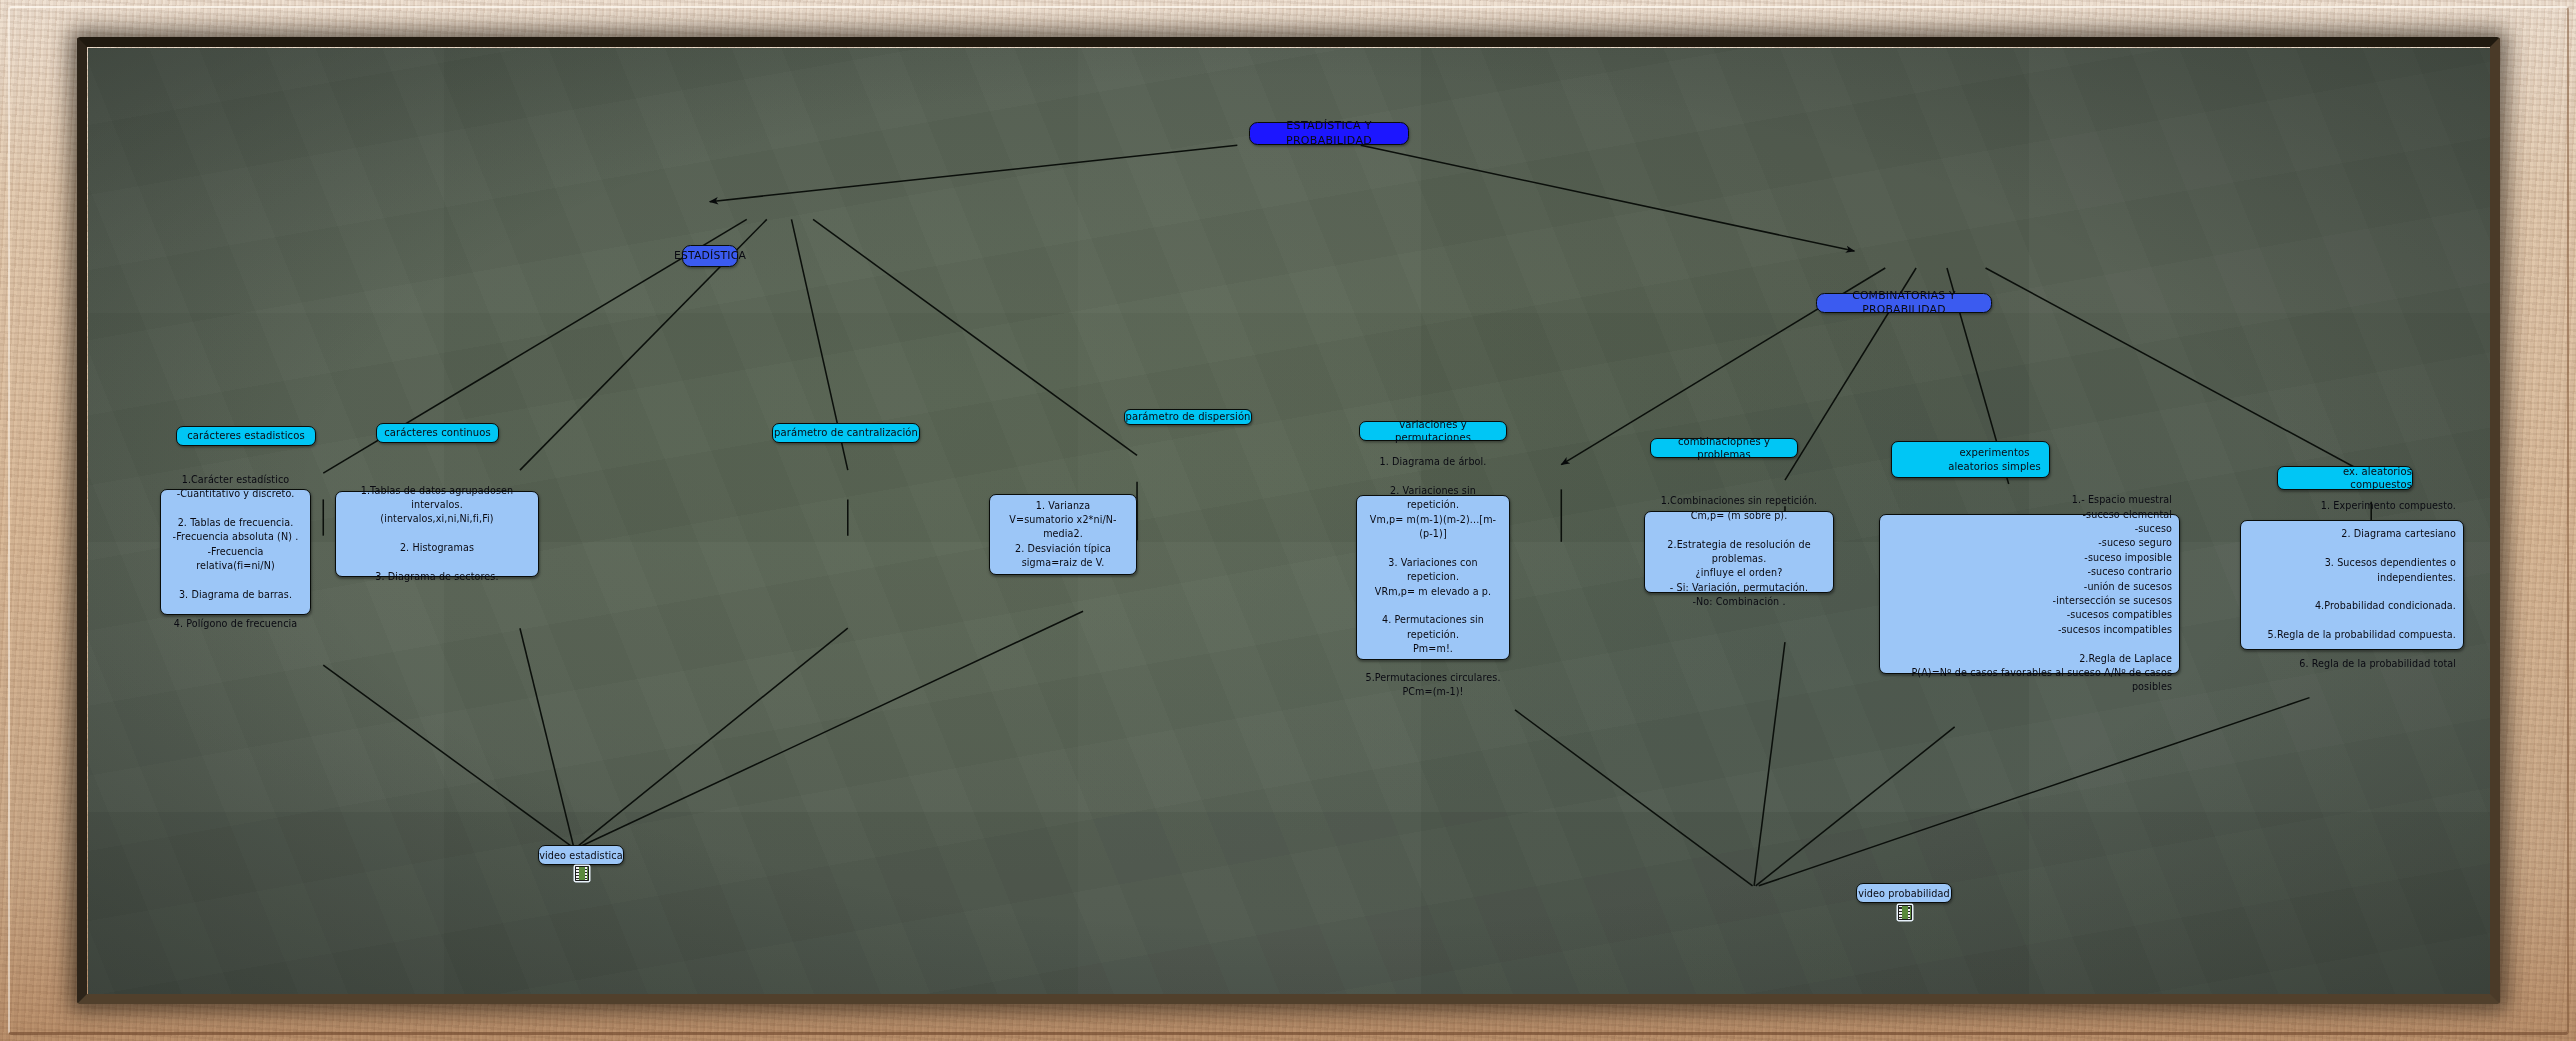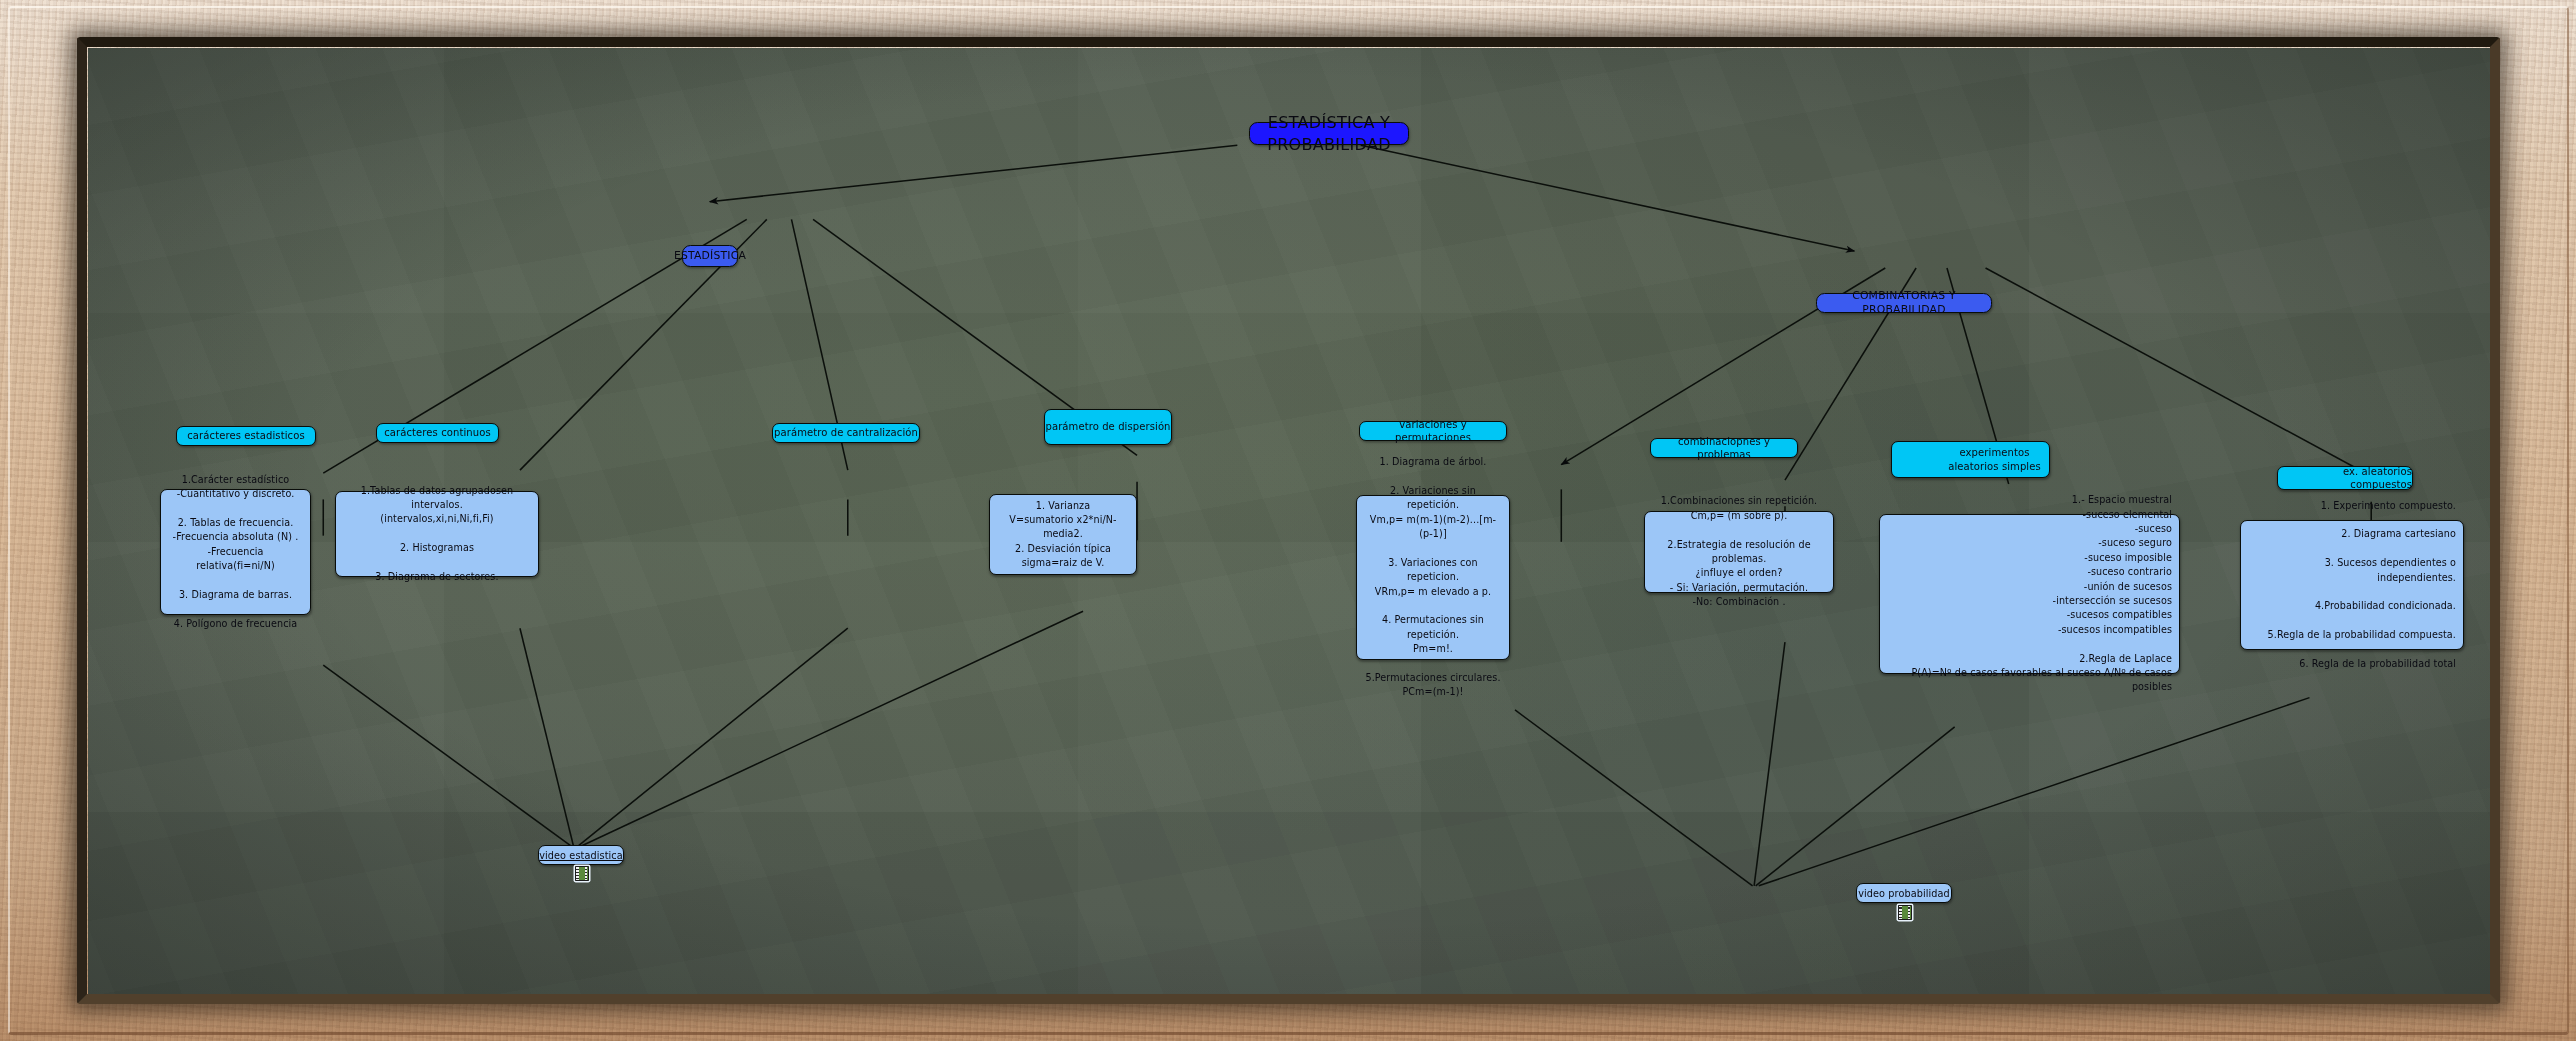--- a/index.html
+++ b/index.html
@@ -121,21 +121,21 @@
     align-items: center;
     justify-content: center;
     white-space: pre-line;
     line-height: 1.34;
     letter-spacing: 0.1px;
     box-shadow: 0.8px 1.5px 2.3px rgba(0,0,0,0.35);
   }
   .n-root {
     background: #1c16ff;
     border-radius: 8.5px;
-    font-size: 16px;
+    font-size: 11px;
     letter-spacing: 0.3px;
   }
   .n-main {
     background: #3b5bf0;
     border-radius: 8.5px;
     font-size: 10.8px;
     letter-spacing: 0.2px;
   }
   .n-cat {
     background: #00c6f5;
@@ -233,21 +233,21 @@
 
   <div class="node n-root" style="left:1249px; top:122px; width:160px; height:23px;">ESTADÍSTICA Y PROBABILIDAD</div>
 
   <div class="node n-main" style="left:682px; top:245px; width:56px; height:22.4px;">ESTADÍSTICA</div>
 
   <div class="node n-main" style="left:1816px; top:293px; width:176px; height:20px;">COMBINATORIAS Y PROBABILIDAD</div>
 
   <div class="node n-cat" style="left:176px; top:426px; width:140px; height:20px;">carácteres estadisticos</div>
   <div class="node n-cat" style="left:376px; top:423px; width:123px; height:20px;">carácteres continuos</div>
   <div class="node n-cat" style="left:772px; top:423px; width:148px; height:20px;">parámetro de cantralización</div>
-  <div class="node n-cat" style="left:1044px; top:409px; width:128px; height:36px;">parámetro de dispersión</div>
+  <div class="node n-cat" style="left:1124px; top:409px; width:128px; height:16px;border-radius:6px;">parámetro de dispersión</div>
   <div class="node n-cat" style="left:1359px; top:421px; width:148px; height:20px;">variaciones y permutaciones</div>
   <div class="node n-cat" style="left:1650px; top:438px; width:148px; height:20px;">combinaciopnes y problemas</div>
   <div class="node n-cat" style="left:1891px; top:441px; width:159px; height:37px;padding-left:48px;">experimentos aleatorios simples</div>
   <div class="node n-cat" style="left:2277px; top:466px; width:136px; height:24px;text-align:right;">ex. aleatorios compuestos</div>
 
   <div class="node n-detail" style="left:160px; top:489px; width:151px; height:126px;">1.Carácter estadístico
 -Cuantitativo y discreto.
 
 2. Tablas de frecuencia.
 -Frecuencia absoluta (N) .
@@ -304,20 +304,20 @@
 2. Diagrama cartesiano
 
 3. Sucesos dependientes o independientes.
 
 4.Probabilidad condicionada.
 
 5.Regla de la probabilidad compuesta.
 
 6. Regla de la probabilidad total</div>
 
-  <div class="node n-video" style="left:538px; top:845px; width:86px; height:20px;text-decoration:underline;">video estadistica</div>
+  <div class="node n-video" style="left:538px; top:845px; width:86px; height:20px;">video estadistica</div>
   <div class="film-icon" style="left:575px; top:866px;"></div>
 
   <div class="node n-video" style="left:1856px; top:883px; width:96px; height:20px;">video probabilidad</div>
   <div class="film-icon" style="left:1898px; top:905px;"></div>
 
 </div>
 
 
 </body></html>

